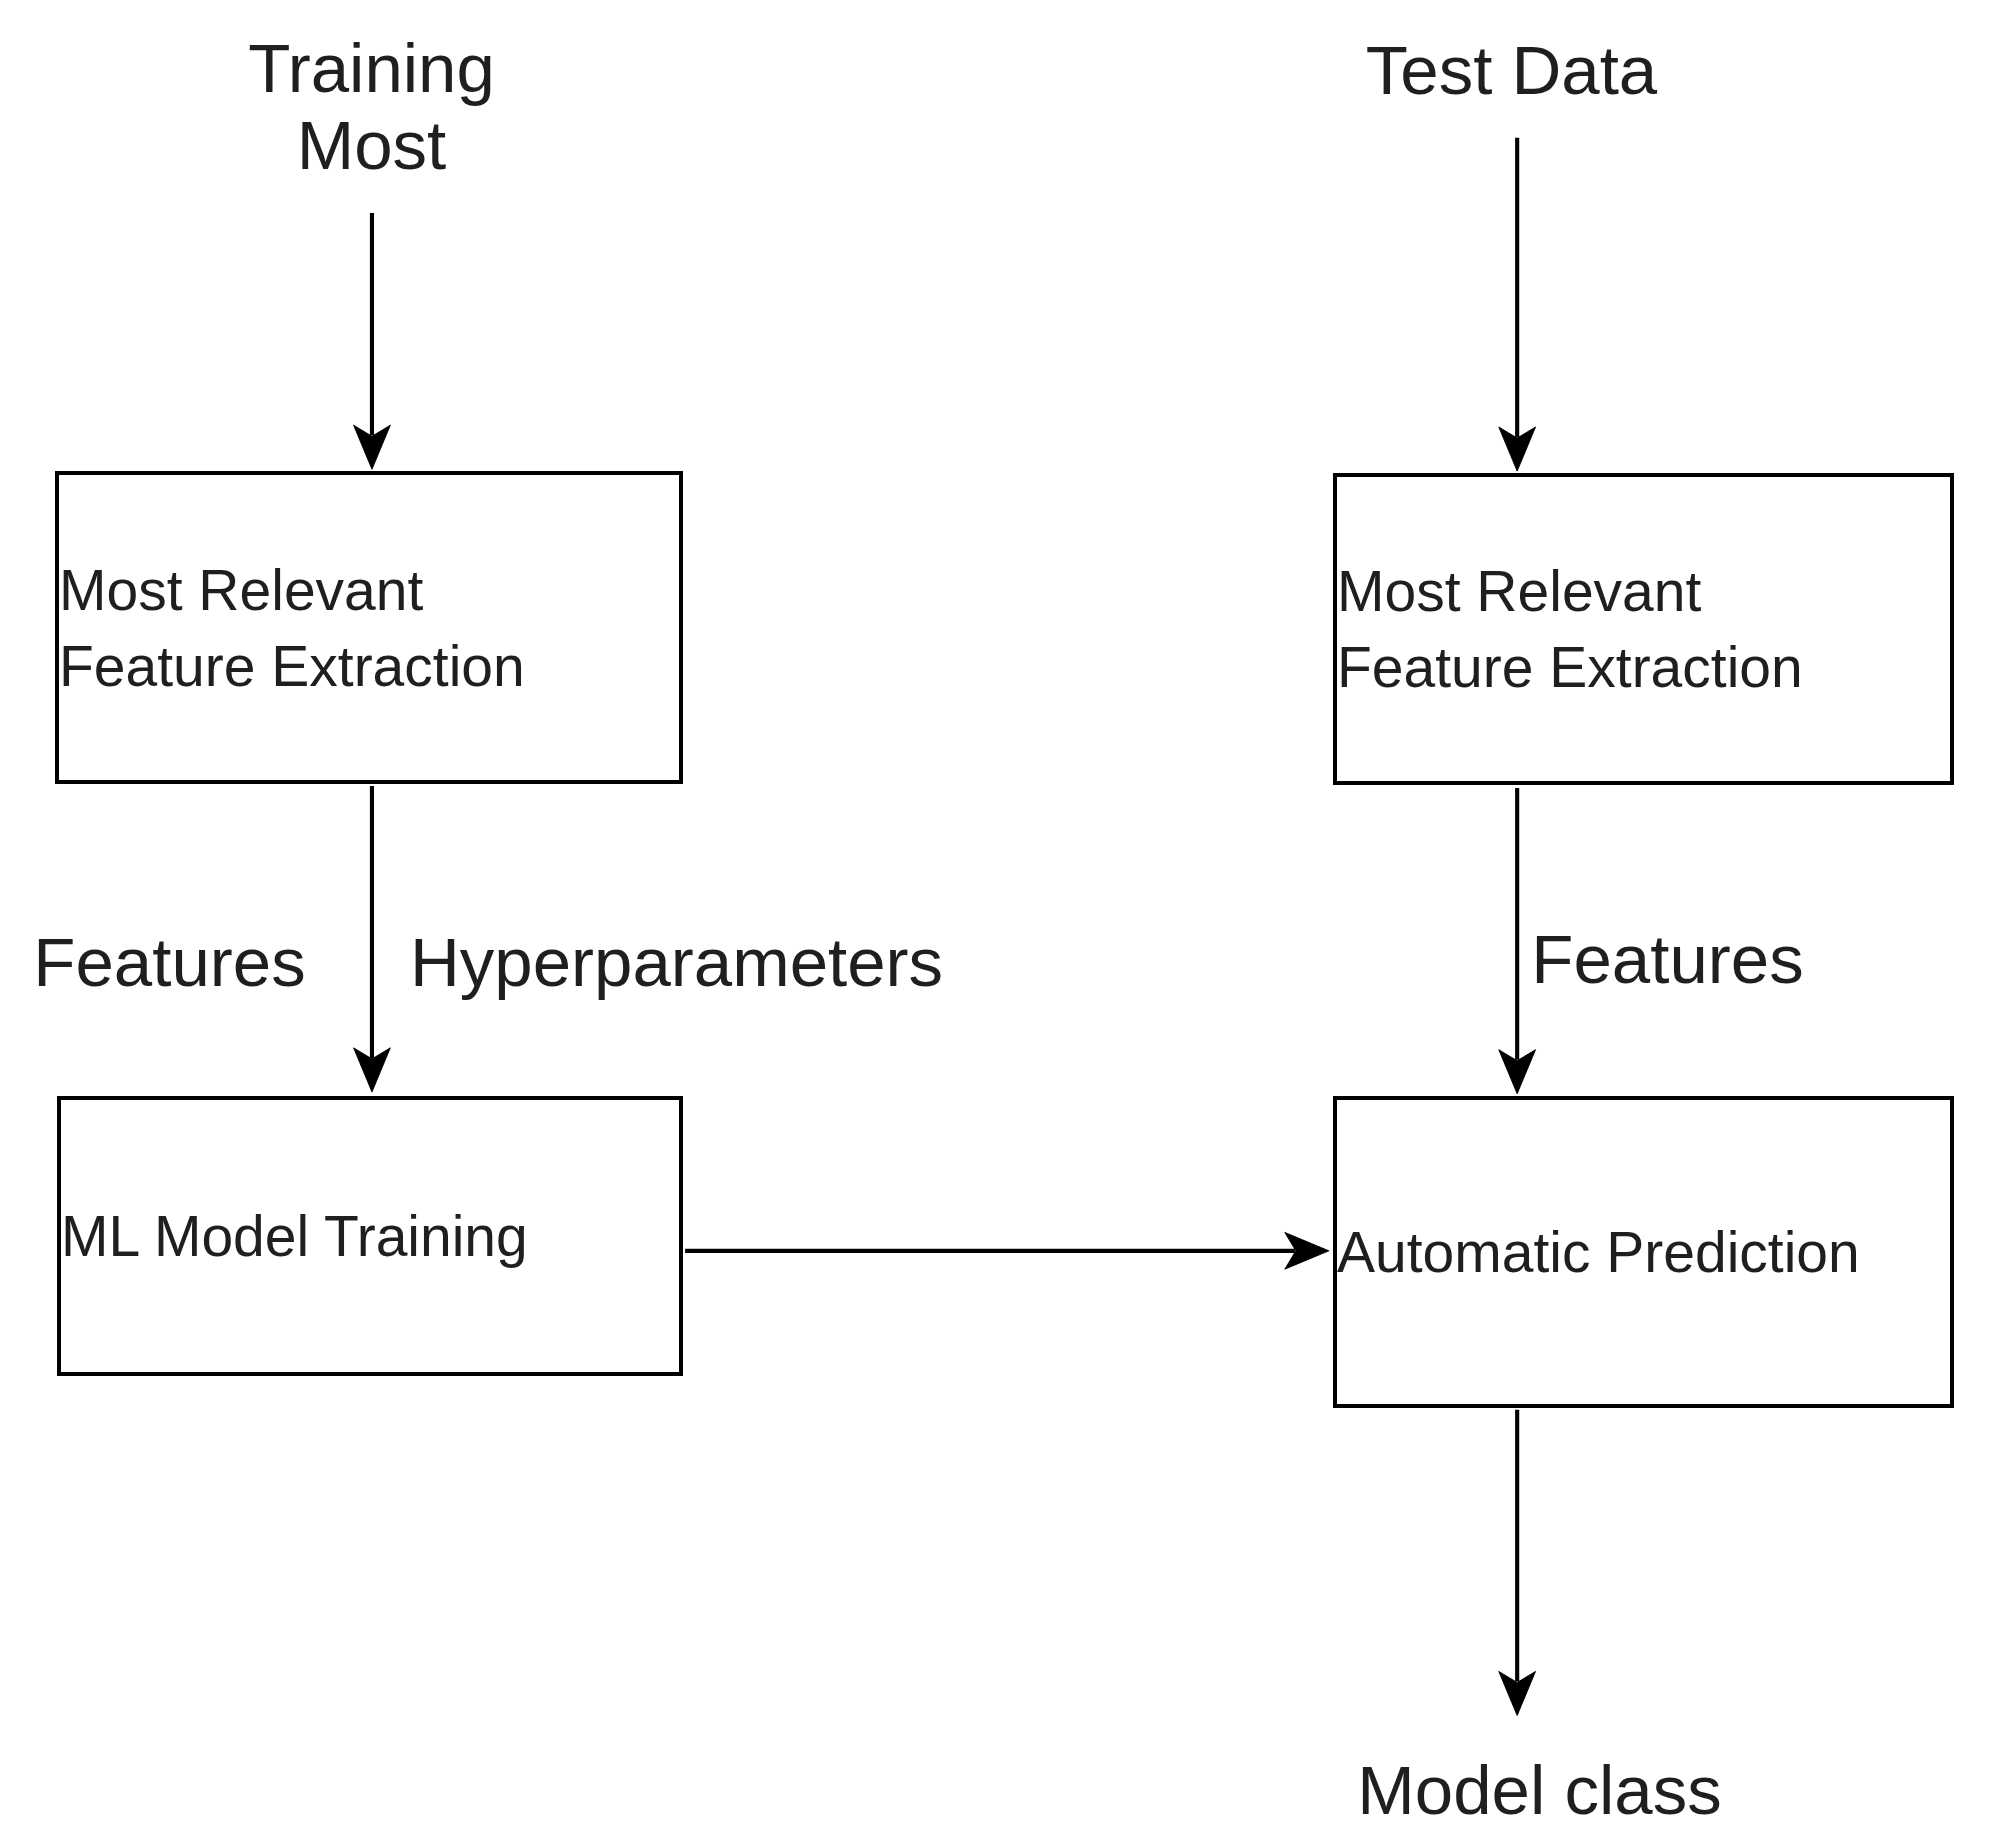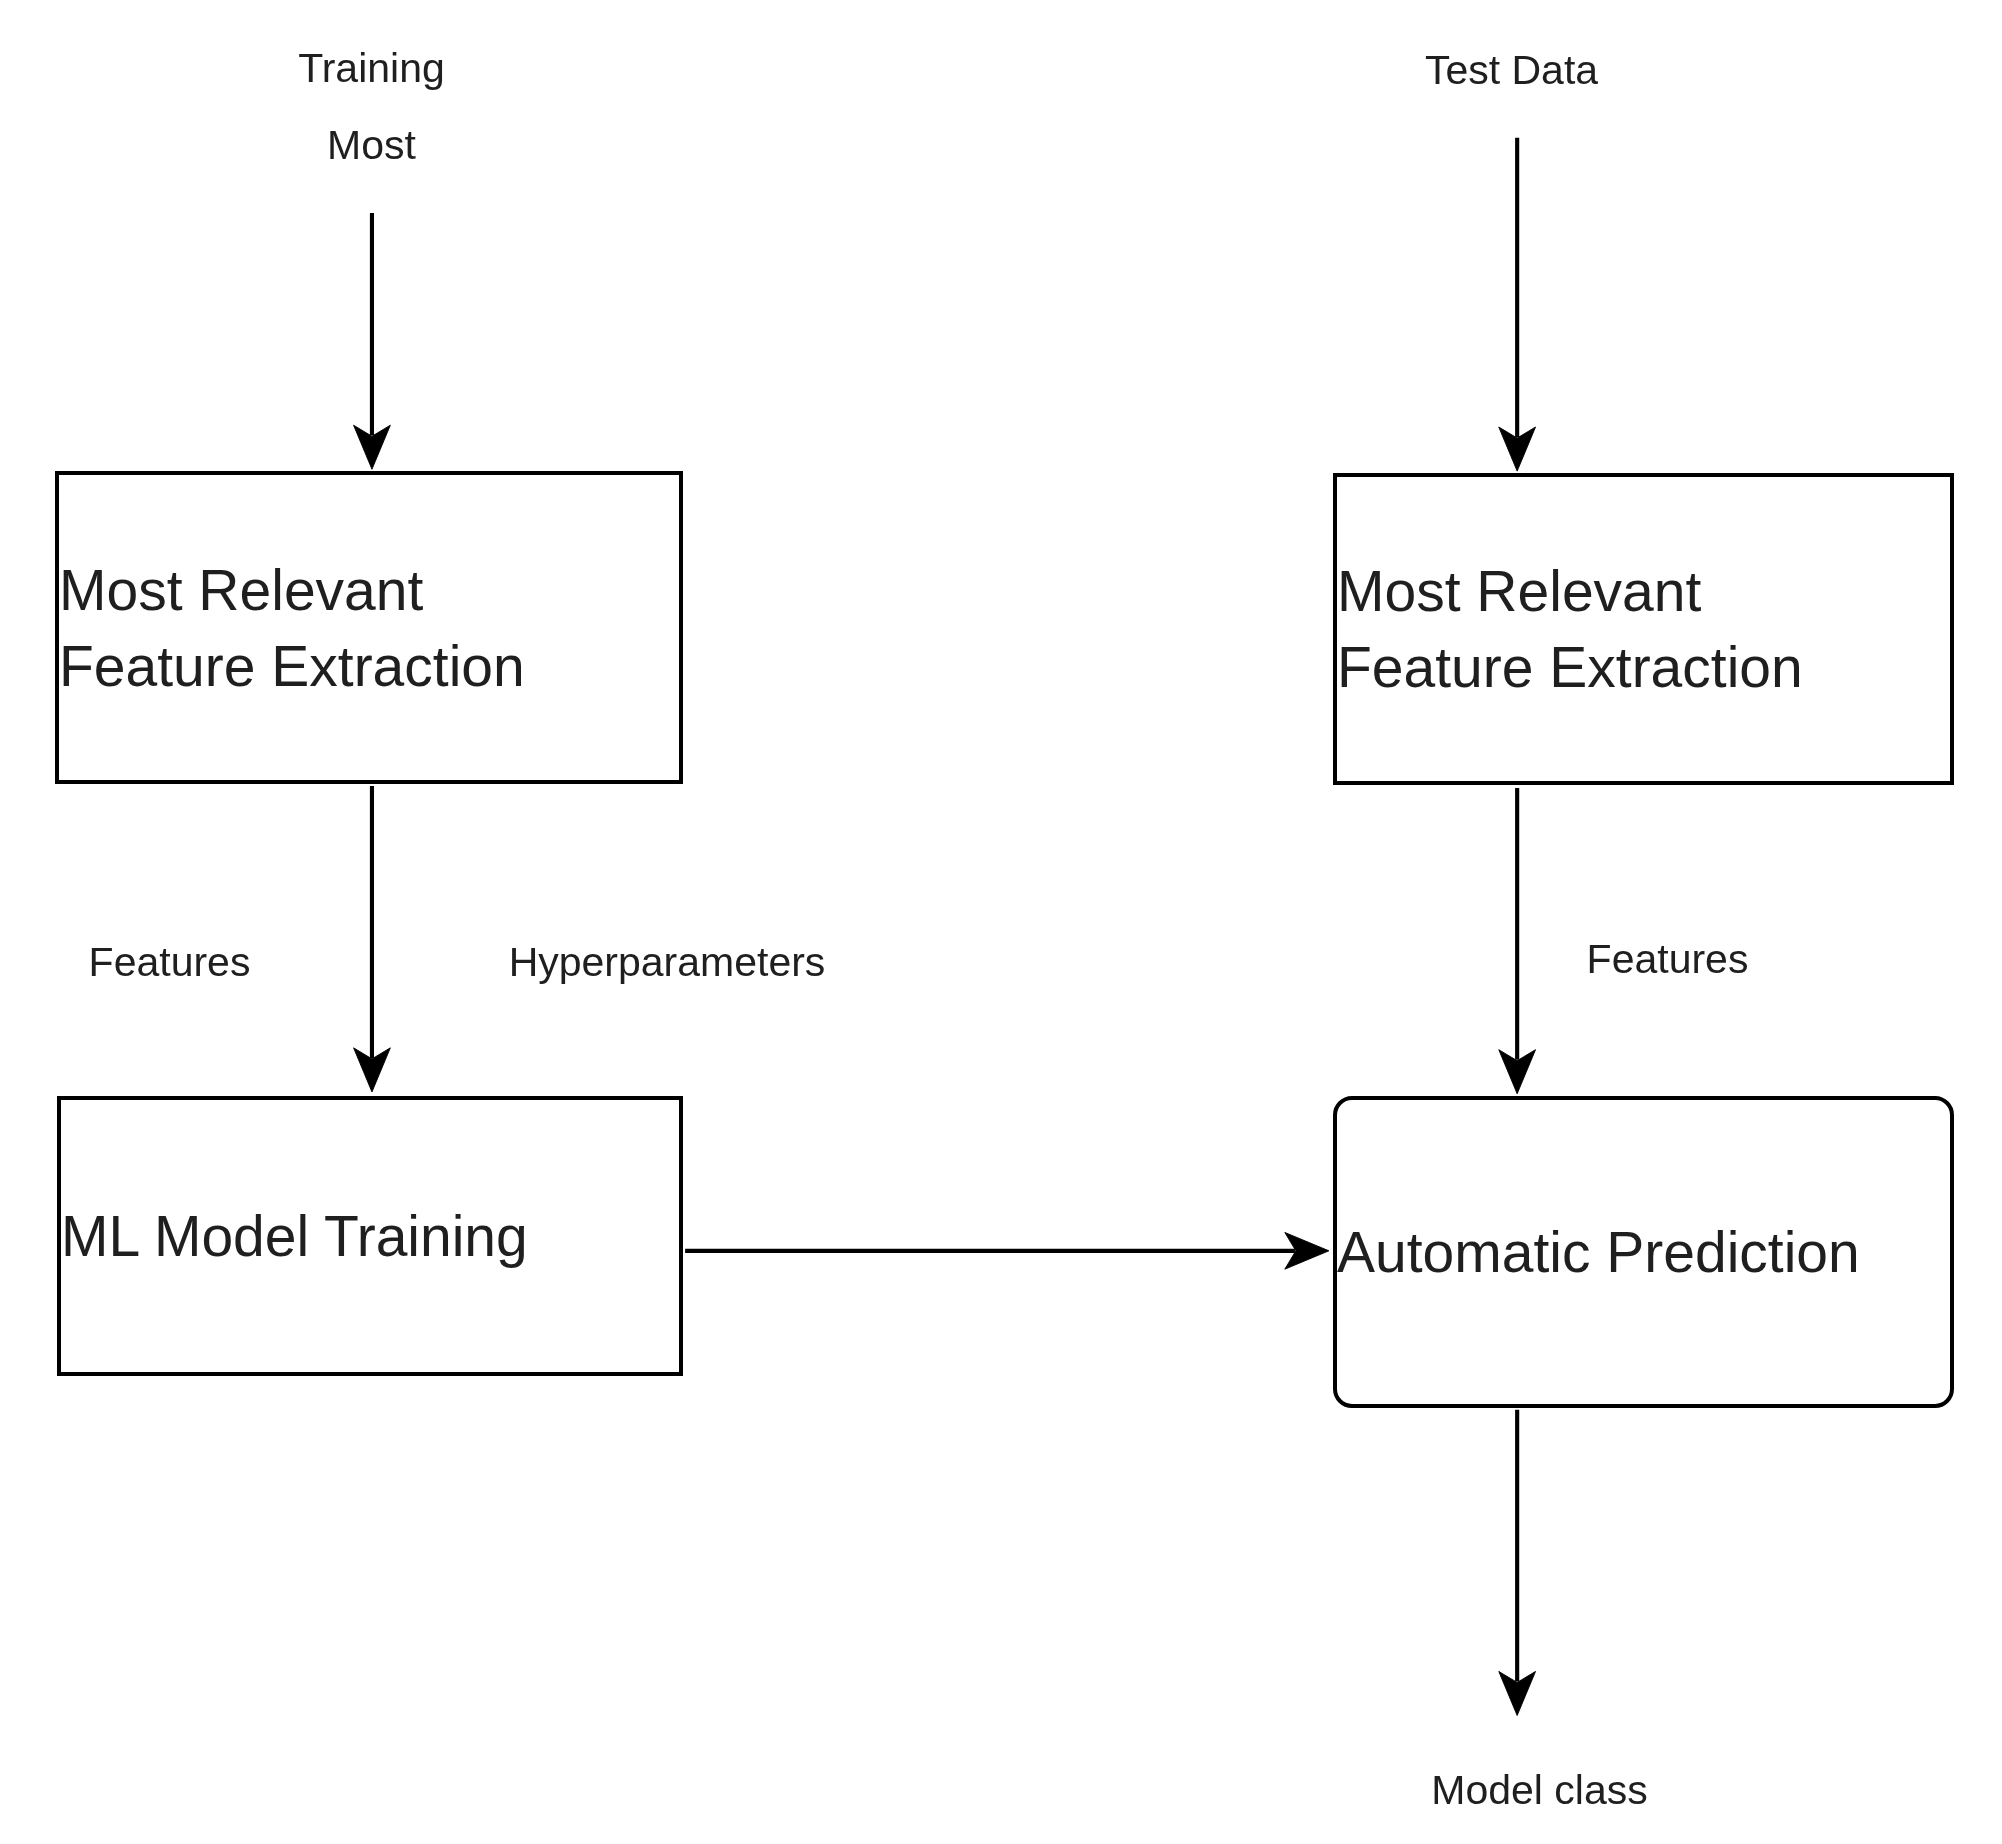--- a/index.html
+++ b/index.html
@@ -48,21 +48,21 @@
     font-size: 57px;
     line-height: 76px;
   }
   .node span {
     display: block;
     white-space: nowrap;
   }
   .label {
     position: absolute;
     text-align: center;
-    font-size: 41px;
+    font-size: 69px;
     line-height: 77px;
     white-space: nowrap;
   }
   .label span {
     display: block;
   }
 </style>
 </head>
 <body>
 
@@ -123,21 +123,21 @@
   </div>
 
   <div class="label" style="left:1438px; top:921px; width:459px;">
     <span>Features</span>
   </div>
 
   <div class="node" style="left:57px; top:1096px; width:626px; height:280px;">
     <span>ML Model Training</span>
   </div>
 
-  <div class="node" style="left:1333px; top:1096px; width:621px; height:312px;border-radius:19px;">
+  <div class="node" style="left:1333px; top:1096px; width:621px; height:312px;">
     <span>Automatic Prediction</span>
   </div>
 
   <div class="label" style="left:1310px; top:1752px; width:459px;">
     <span>Model class</span>
   </div>
 
 </div>
 
 

